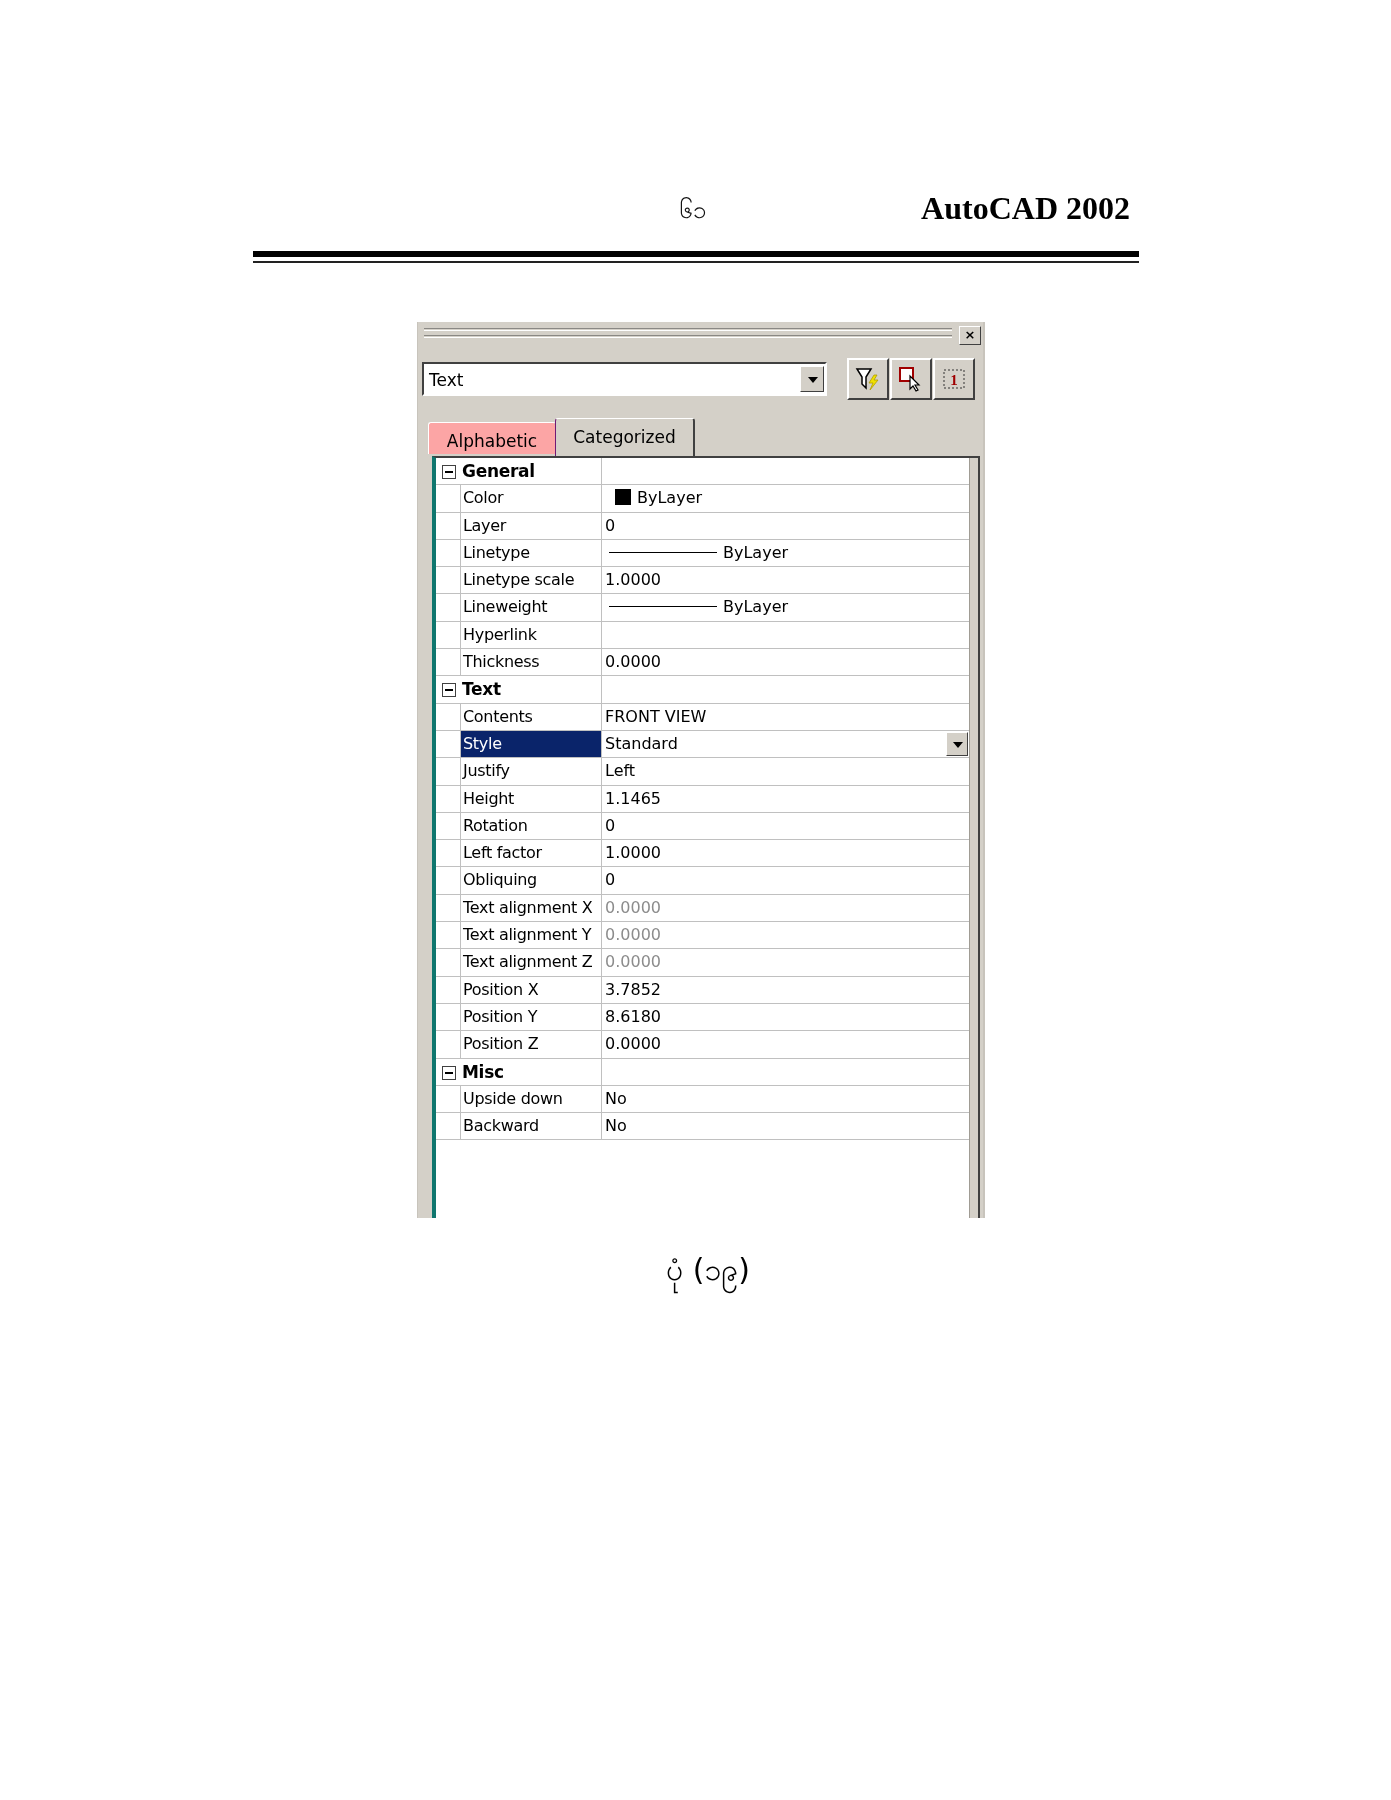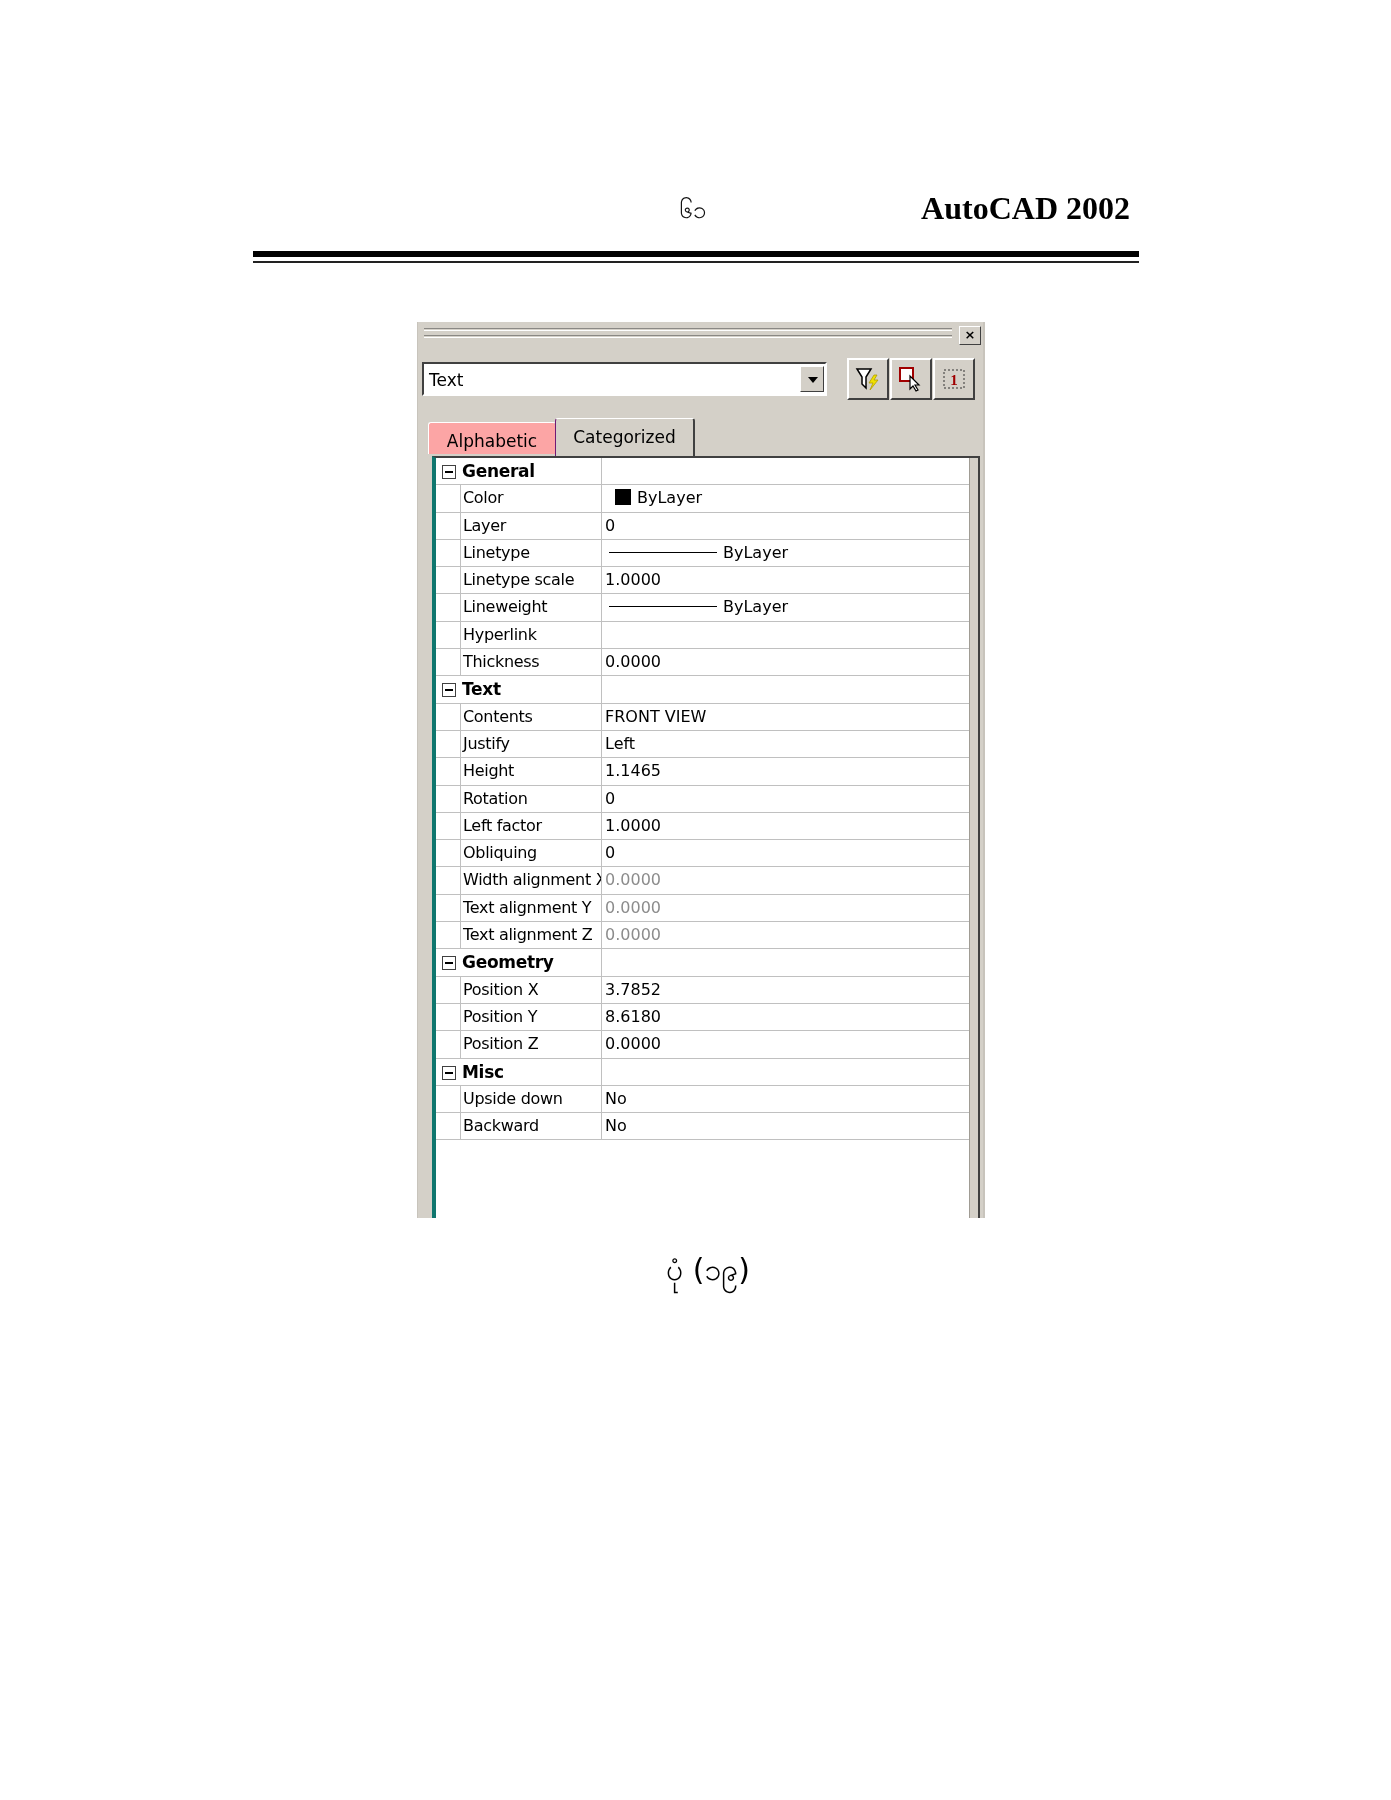--- a/index.html
+++ b/index.html
@@ -166,20 +166,25 @@
             <span class="toggle"></span>
           </div>
         <div class="label">Text</div>
         <div class="value"></div>
       </div>
       <div class="row">
         <div class="margin"></div>
         <div class="label">Contents</div>
         <div class="value">FRONT VIEW</div>
       </div>
+      <div class="row selected">
+        <div class="margin"></div>
+        <div class="label">Style</div>
+        <div class="value"><span>Standard</span><span class="value-arrow"></span></div>
+      </div>
       <div class="row">
         <div class="margin"></div>
         <div class="label">Justify</div>
         <div class="value">Left</div>
       </div>
       <div class="row">
         <div class="margin"></div>
         <div class="label">Height</div>
         <div class="value">1.1465</div>
       </div>
@@ -193,41 +198,34 @@
         <div class="label">Left factor</div>
         <div class="value">1.0000</div>
       </div>
       <div class="row">
         <div class="margin"></div>
         <div class="label">Obliquing</div>
         <div class="value">0</div>
       </div>
       <div class="row">
         <div class="margin"></div>
-        <div class="label">Width alignment X</div>
+        <div class="label">Text alignment X</div>
         <div class="value disabled">0.0000</div>
       </div>
       <div class="row">
         <div class="margin"></div>
         <div class="label">Text alignment Y</div>
         <div class="value disabled">0.0000</div>
       </div>
       <div class="row">
         <div class="margin"></div>
         <div class="label">Text alignment Z</div>
         <div class="value disabled">0.0000</div>
       </div>
 
-      <div class="row category">
-        <div class="margin">
-            <span class="toggle"></span>
-          </div>
-        <div class="label">Geometry</div>
-        <div class="value"></div>
-      </div>
       <div class="row">
         <div class="margin"></div>
         <div class="label">Position X</div>
         <div class="value">3.7852</div>
       </div>
       <div class="row">
         <div class="margin"></div>
         <div class="label">Position Y</div>
         <div class="value">8.6180</div>
       </div>

